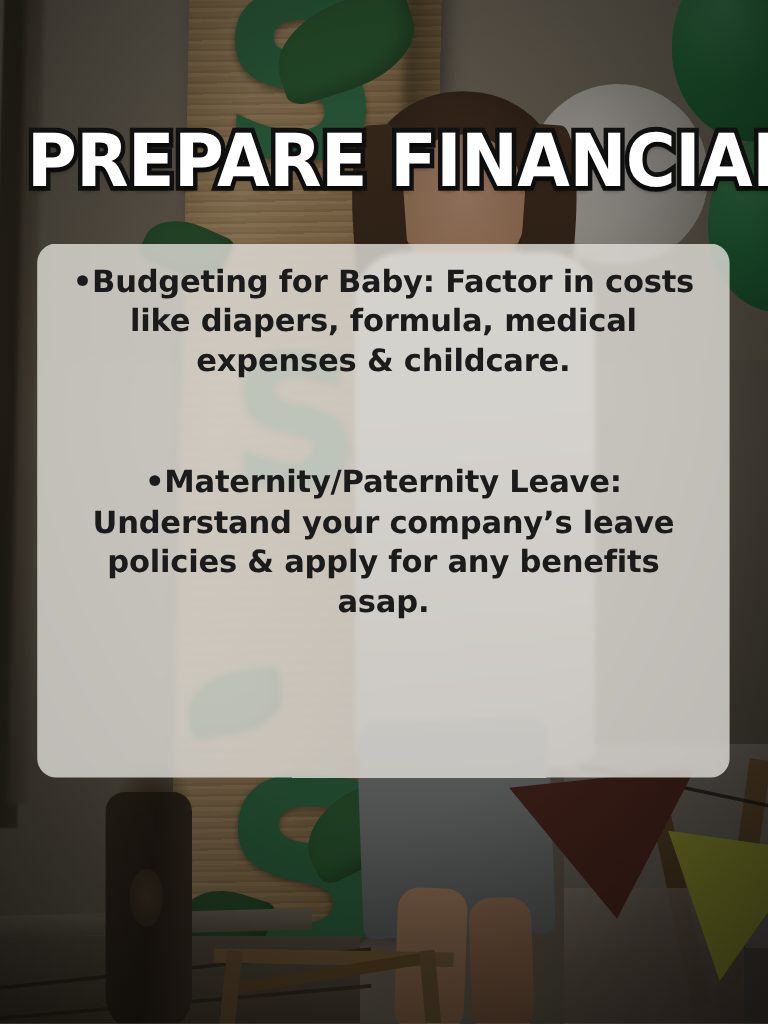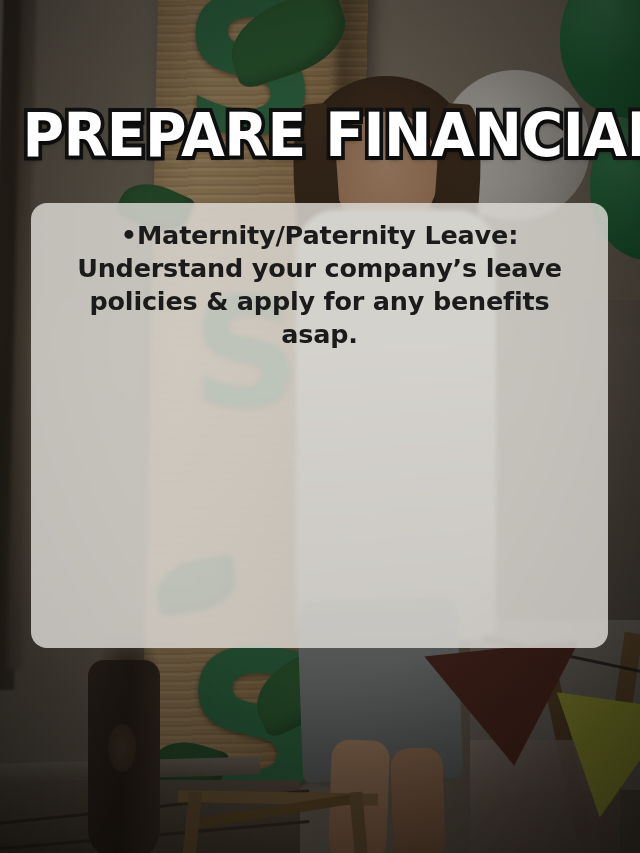--- a/index.html
+++ b/index.html
@@ -257,21 +257,21 @@
     font-family: "DejaVu Sans", sans-serif;
     font-weight: 700;
     font-size: 25.5px;
     line-height: 1.30;
     letter-spacing: -0.2px;
   }
   .bullet {
     margin: 0;
     padding: 0 6px;
   }
-  .bullet + .bullet { margin-top: 36px; }
+  .bullet + .bullet { margin-top: 68px; }
 </style>
 </head>
 <body>
 
 <div id="canvas">
 
   <div class="photo">
     <div class="layer wall"></div>
     <div class="layer wall-upper"></div>
     <div class="layer wall-right"></div>
@@ -328,17 +328,18 @@
     <div class="layer stool-r"></div>
 
     <div class="layer tint"></div>
     <div class="layer vignette"></div>
   </div>
 
   <div class="title">PREPARE FINANCIALLY</div>
 
   <div class="card">
     <div class="bullets">
+      <p class="bullet">•Budgeting for Baby: Factor in costs like diapers, formula, medical expenses &amp; childcare.</p>
       <p class="bullet">•Maternity/Paternity Leave: Understand your company’s leave policies &amp; apply for any benefits asap.</p>
     </div>
   </div>
 
 </div>
 
 </body></html>

